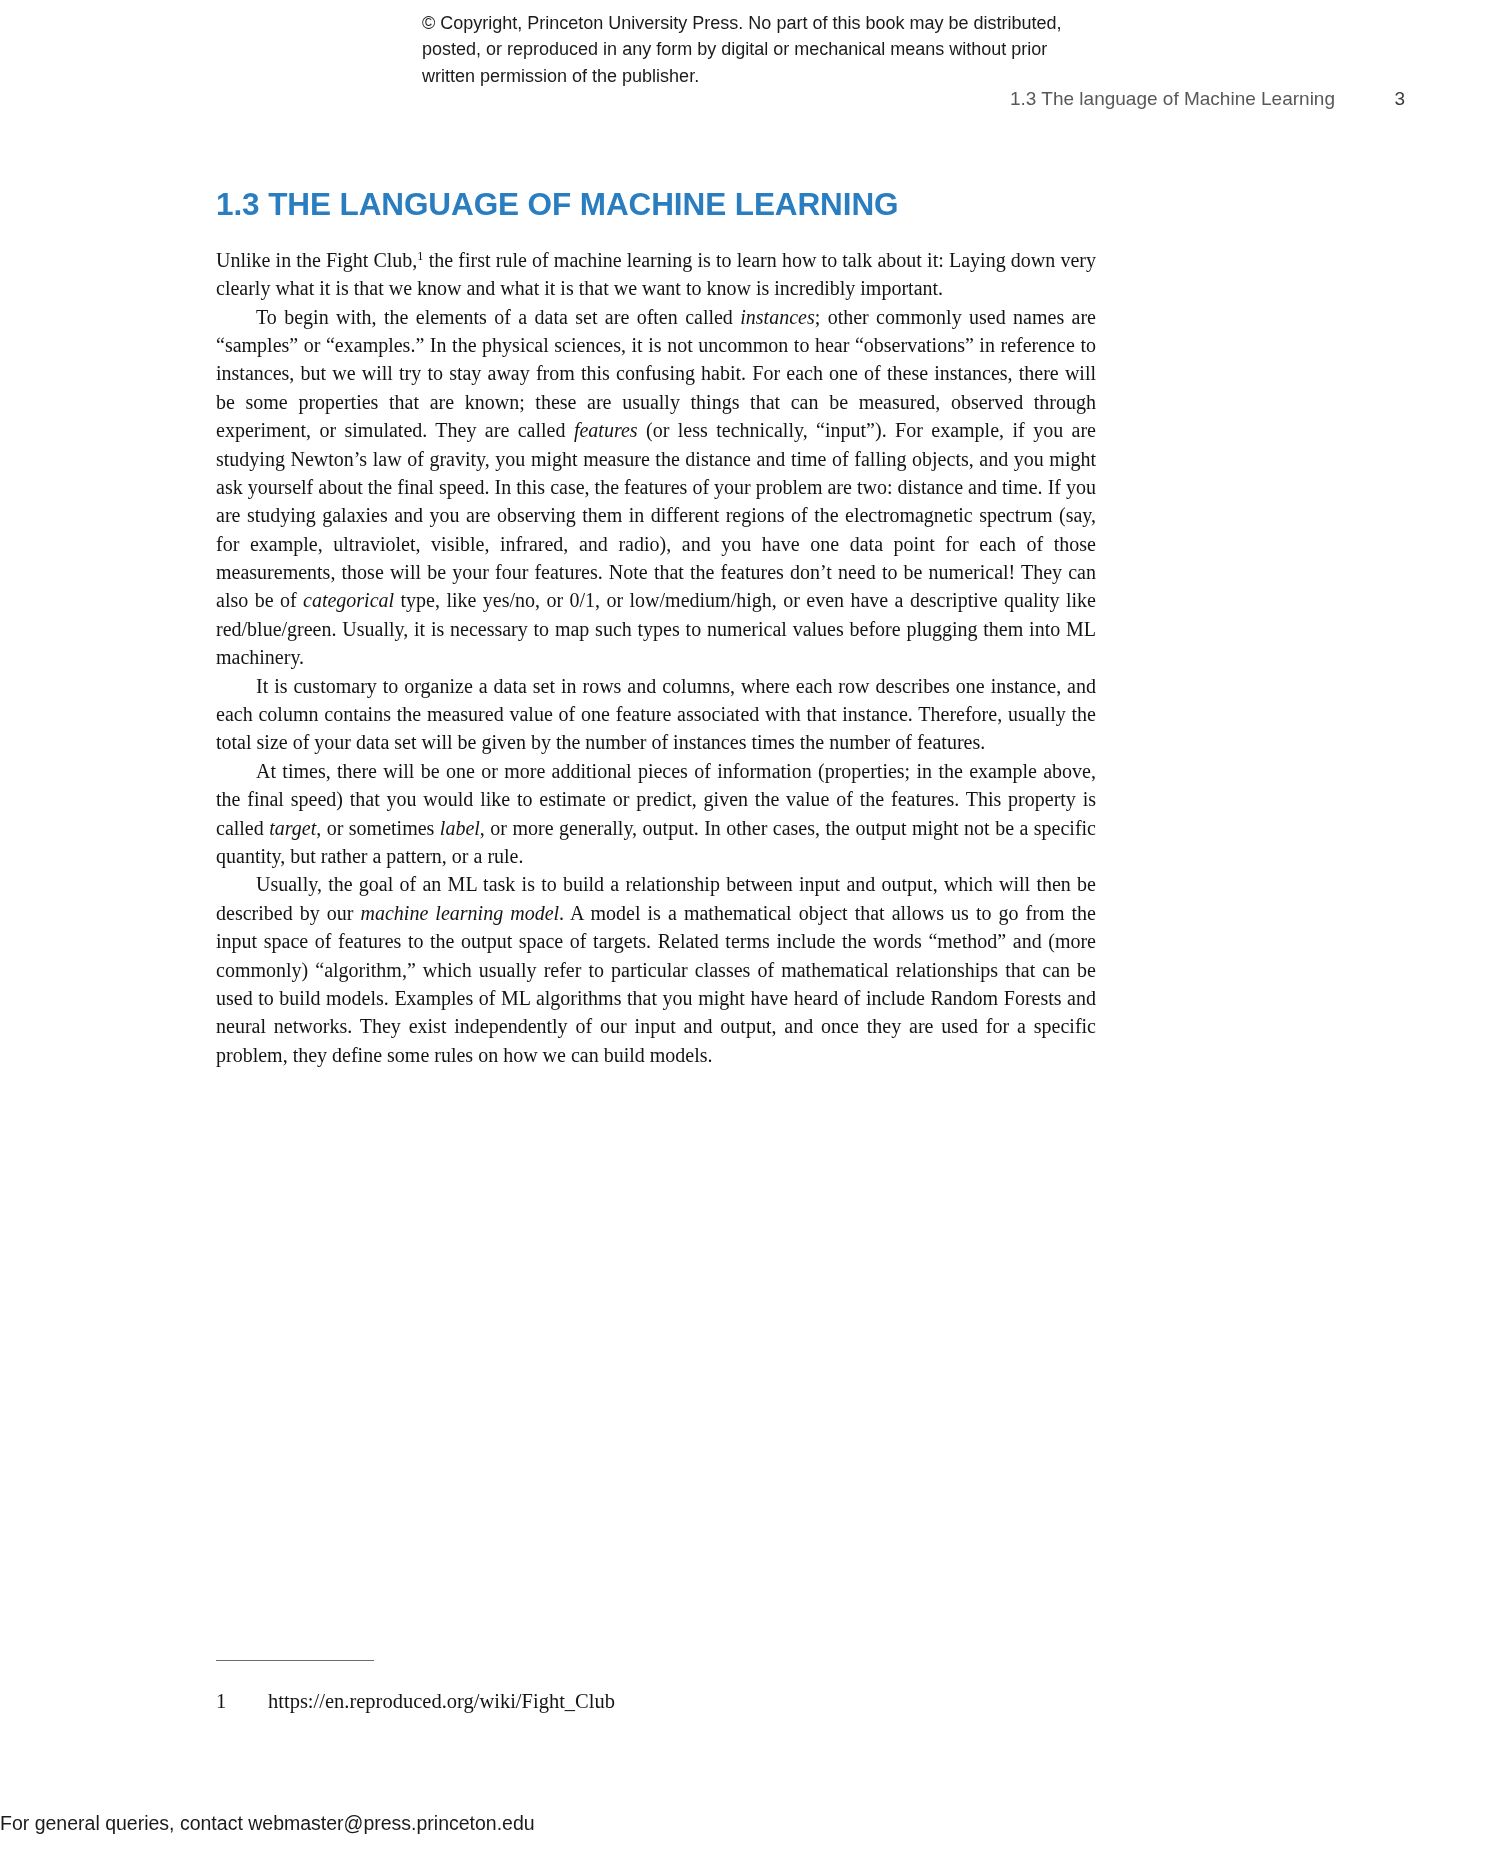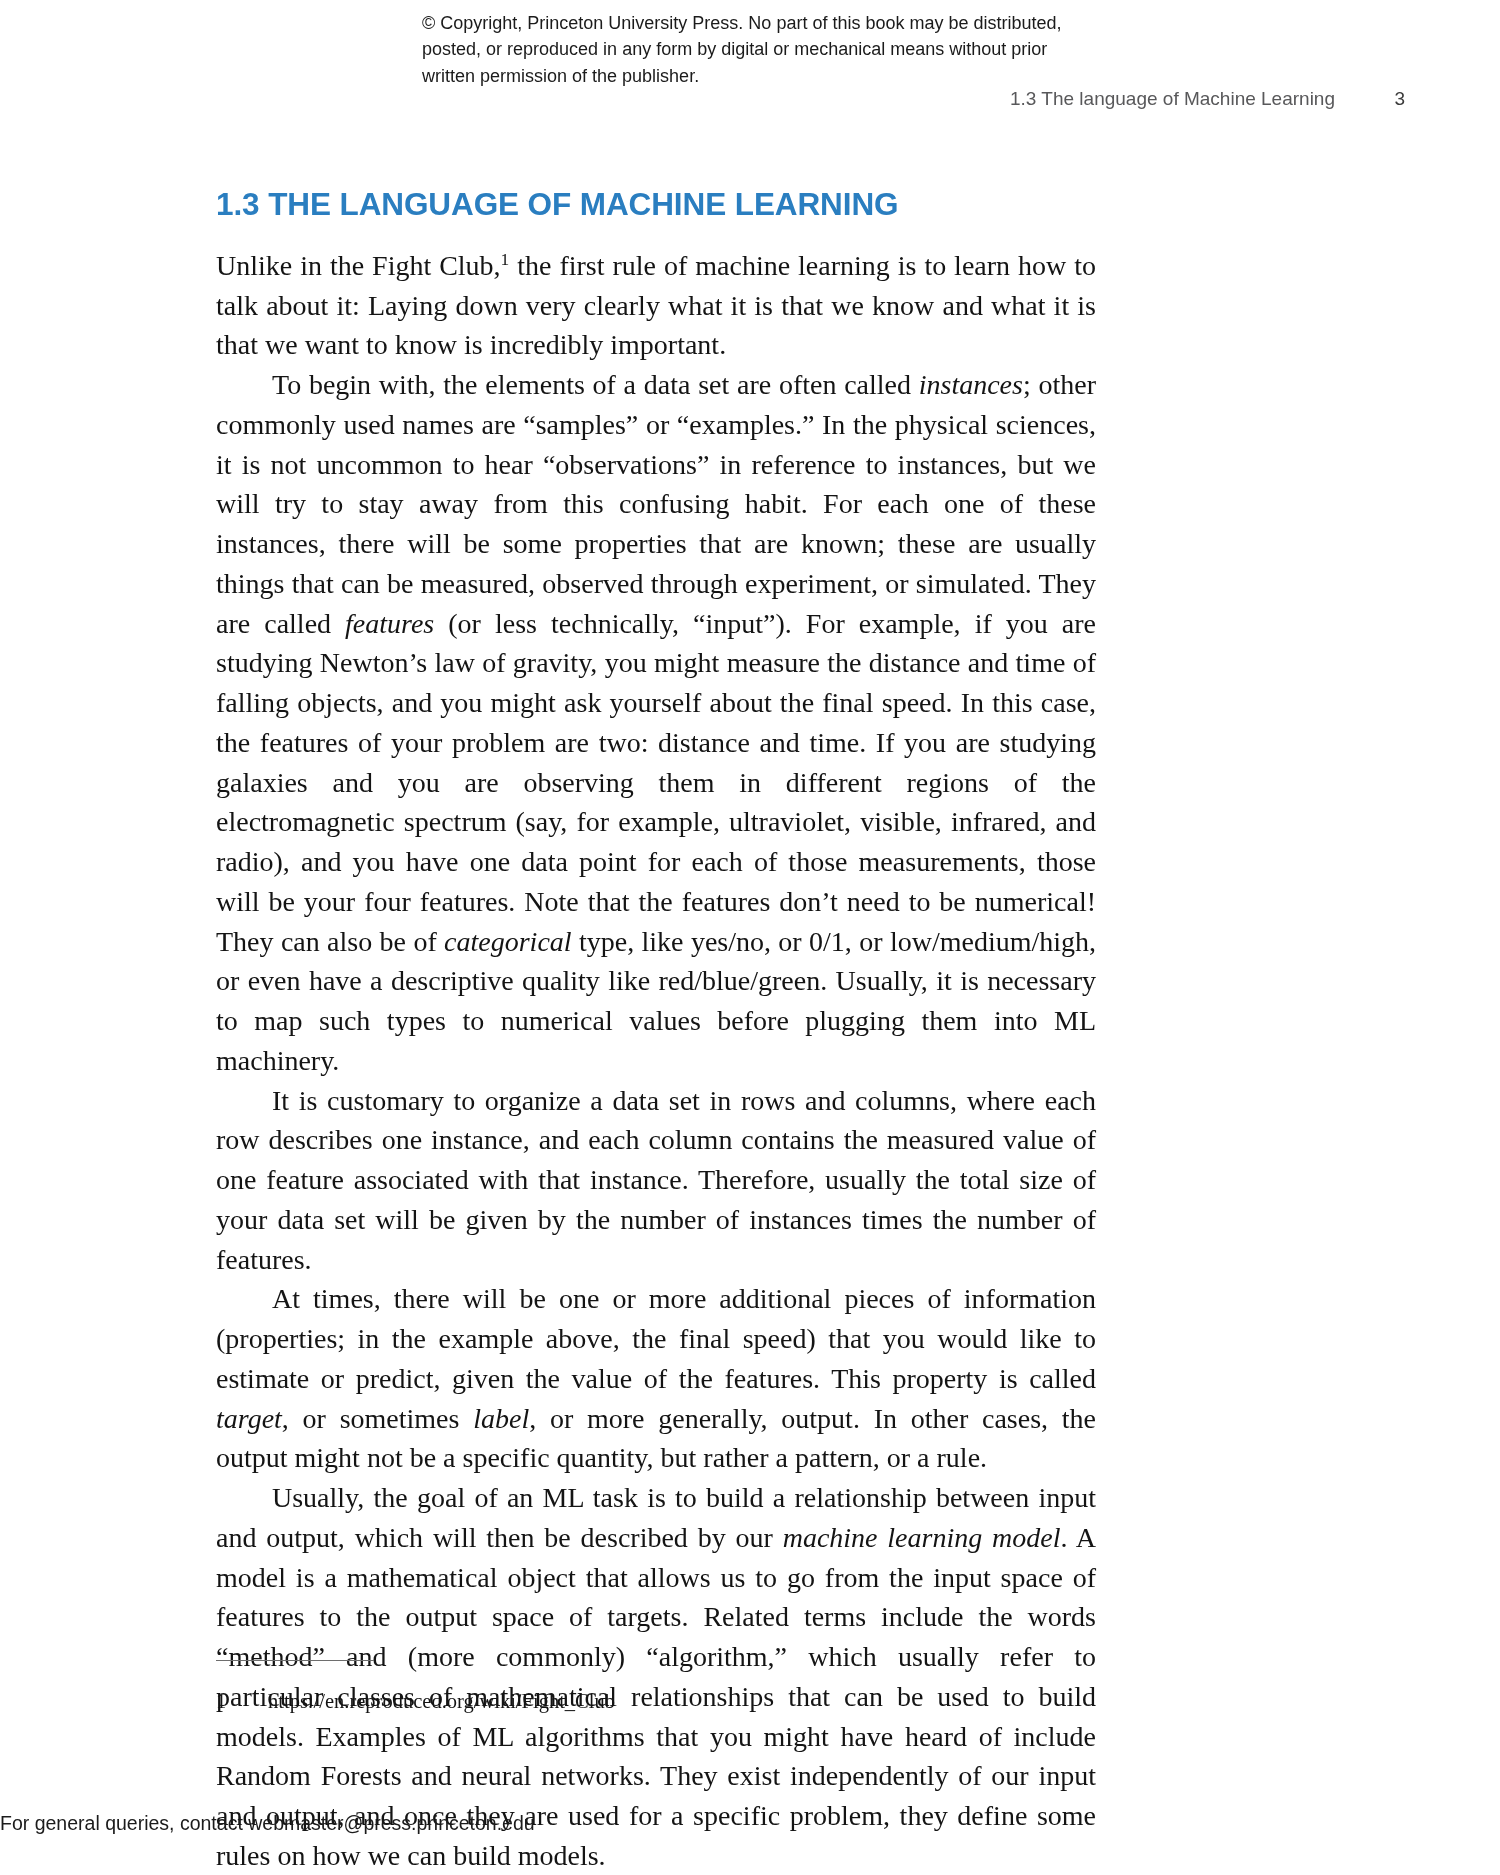--- a/index.html
+++ b/index.html
@@ -65,21 +65,21 @@
     font-family: "Liberation Sans", "DejaVu Sans", sans-serif;
     font-weight: bold;
     font-size: 31.5px;
     letter-spacing: -0.1px;
     color: #2a7ec0;
     line-height: 1.2;
   }
 
   p.body-par {
     margin: 0;
-    font-size: 28px;
+    font-size: 20px;
     line-height: 1.42;
     text-align: justify;
     text-justify: inter-word;
     hyphens: manual;
     color: #141414;
   }
   p.body-par.indented {
     text-indent: 2.0em;
   }
 

